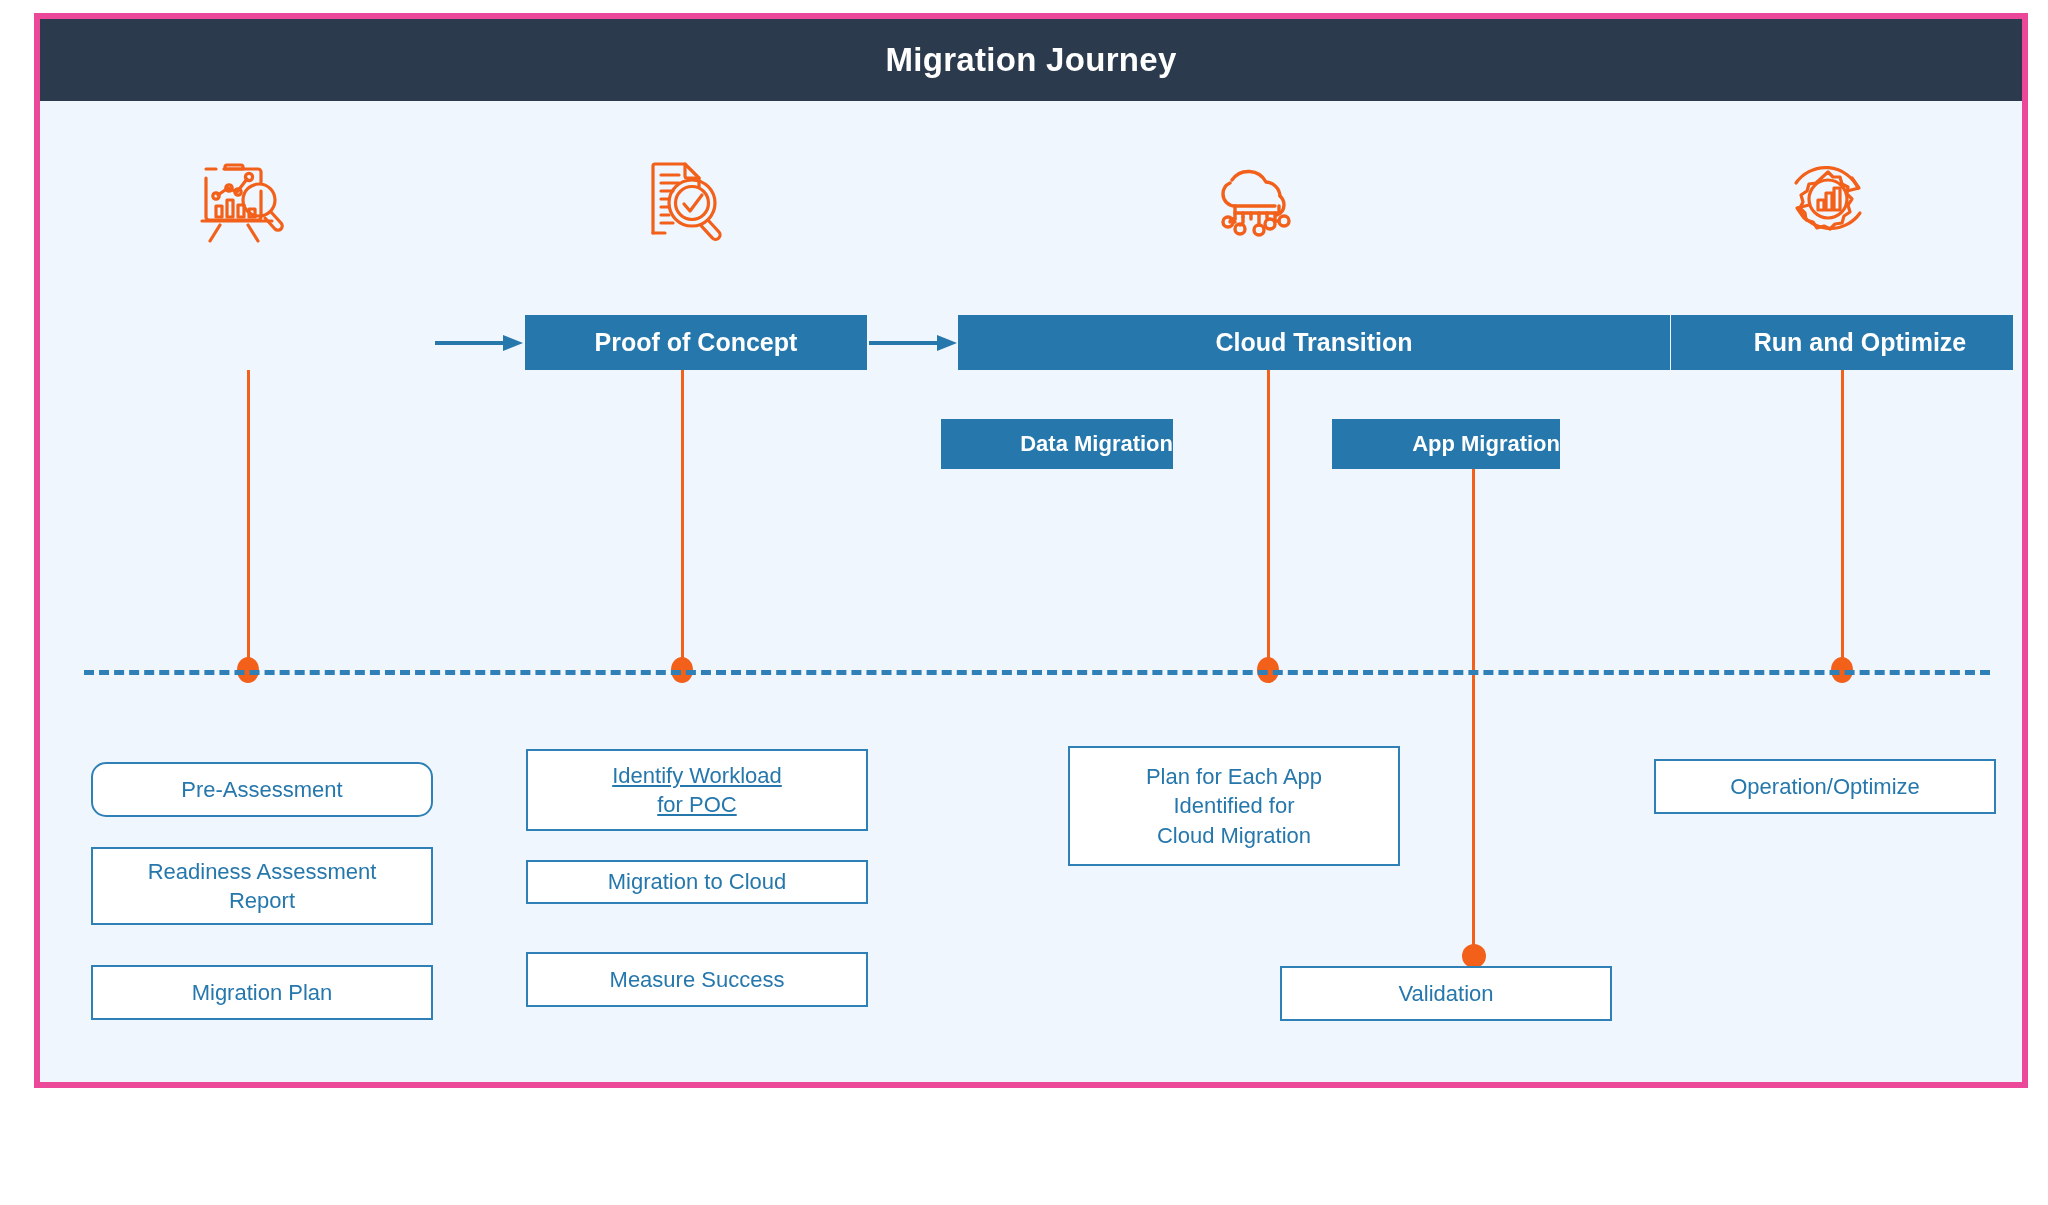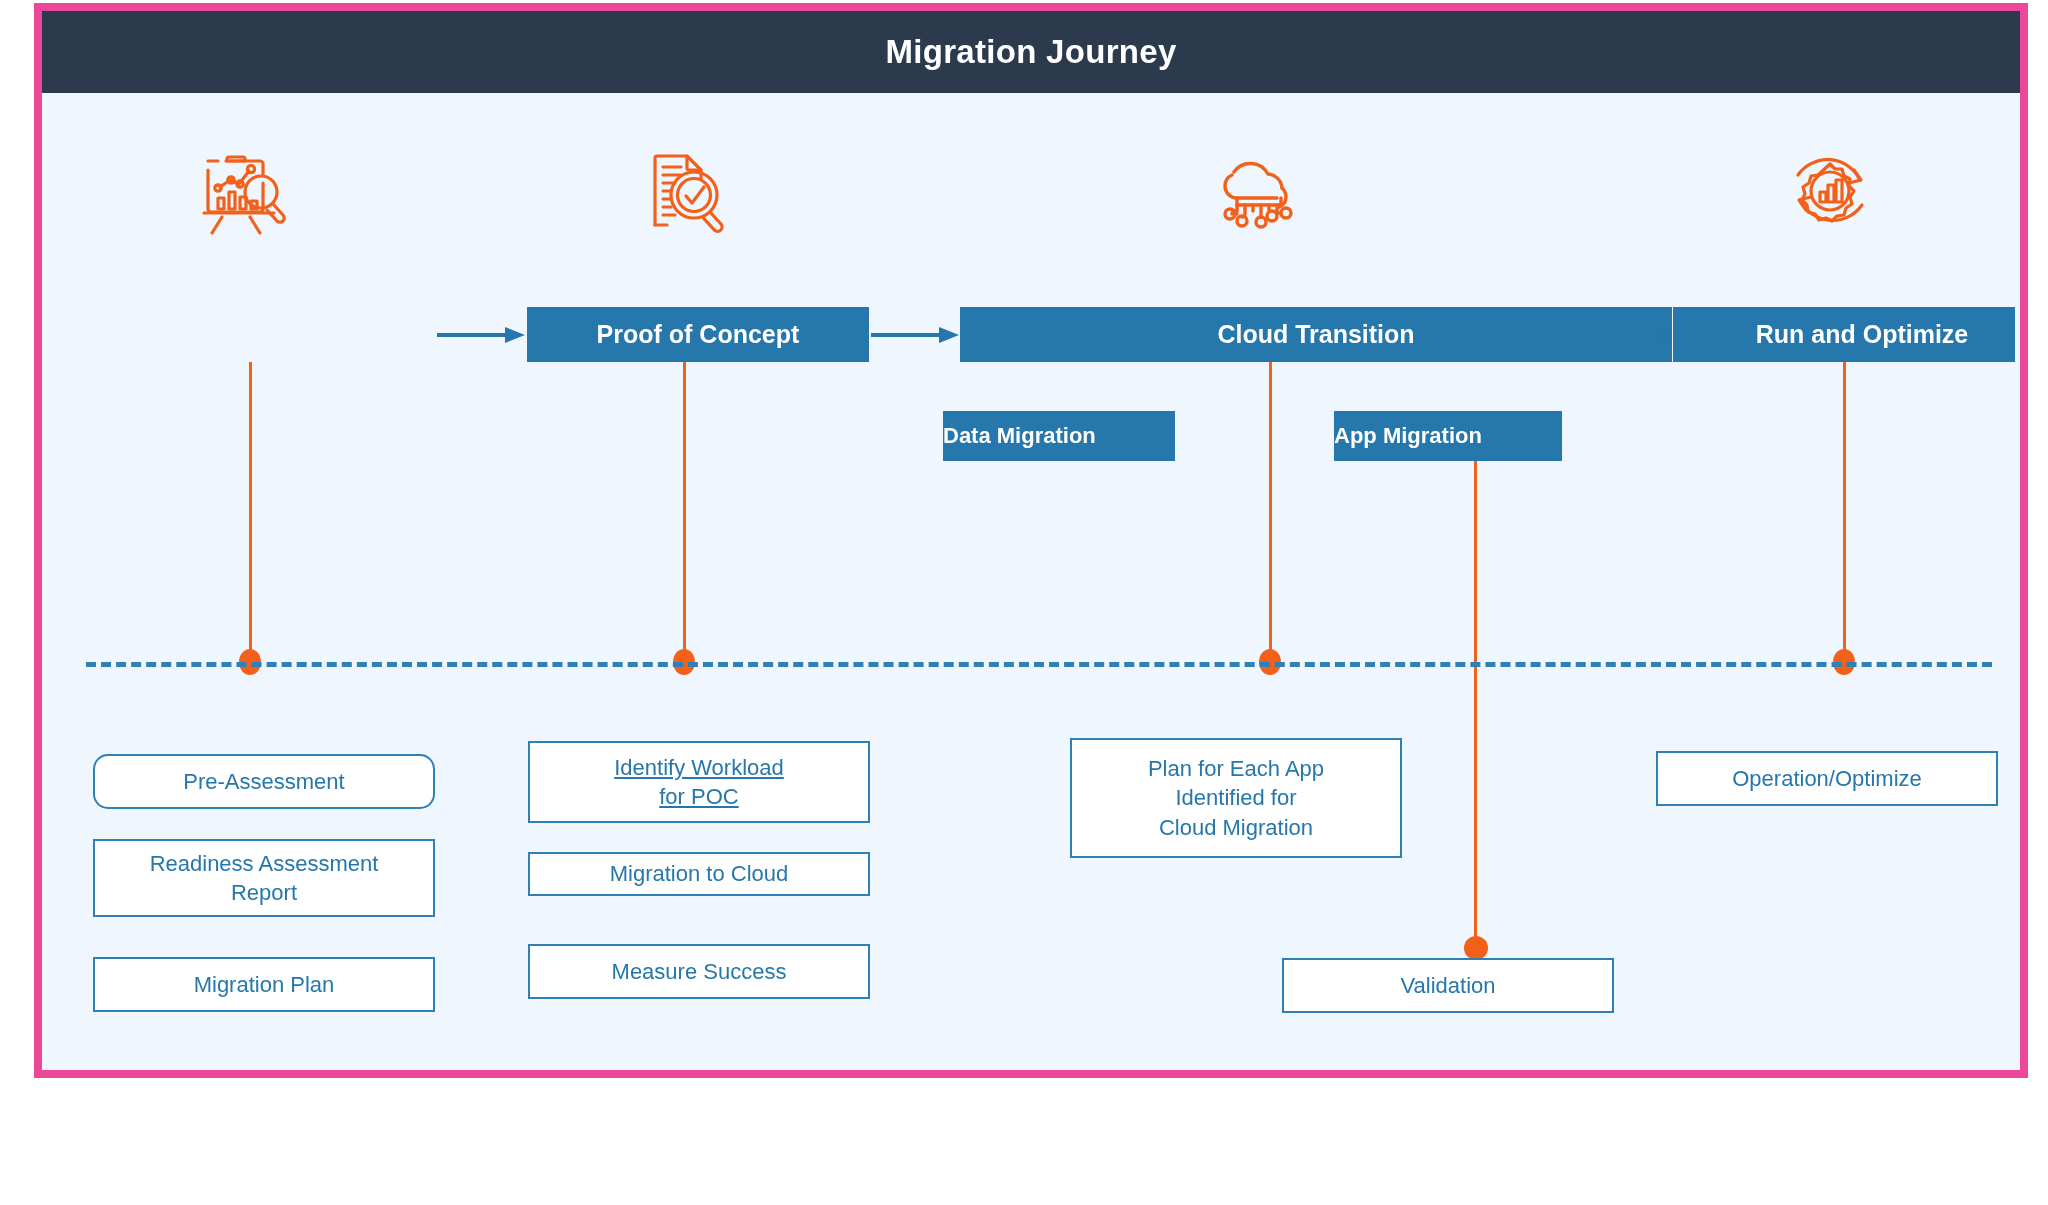--- a/index.html
+++ b/index.html
@@ -2,22 +2,22 @@
 <html><head>
 <meta charset="utf-8">
 <title>Migration Journey</title>
 <style>
   html,body{margin:0;padding:0;background:#ffffff;}
   body{
     width:2048px;height:1205px;position:relative;overflow:hidden;
     font-family:"Liberation Sans", sans-serif;
   }
   #canvas{
-    position:absolute;left:34px;top:3px;width:1994px;height:1075px;
-    border:8px solid #ec4899;
+    position:absolute;left:34px;top:13px;width:1994px;height:1075px;
+    border:6px solid #ec4899;
     background:#eff6fe;
     box-sizing:border-box;
   }
   .title-bar{
     position:absolute;left:0;top:0;width:100%;height:82px;
     background:#2b3a4d;
     display:flex;align-items:center;justify-content:center;
     box-sizing:border-box;
   }
   .title-bar .title-text{
@@ -38,21 +38,21 @@
     color:#ffffff;font-size:25px;font-weight:bold;white-space:nowrap;
   }
 
   
   .arrow{position:absolute;height:16px;}
   .arrow svg{display:block;}
 
   
   .sub-bar{
     position:absolute;height:50px;background:#2577ac;
-    display:flex;align-items:center;justify-content:flex-start;
+    display:flex;align-items:center;justify-content:flex-end;
     box-sizing:border-box;
   }
   .sub-bar span{
     color:#ffffff;font-size:22px;font-weight:bold;white-space:nowrap;
   }
 
   
   .vline{position:absolute;width:3px;background:#f2601a;}
   .vdot{
     position:absolute;width:22px;height:26px;border-radius:50%;

